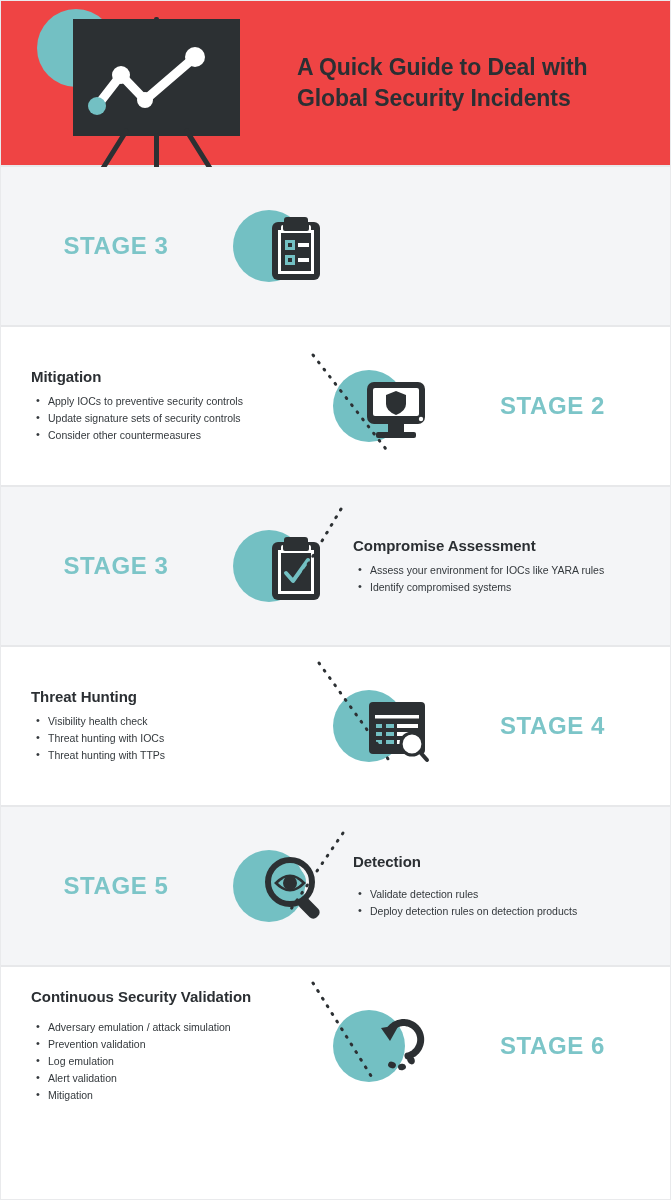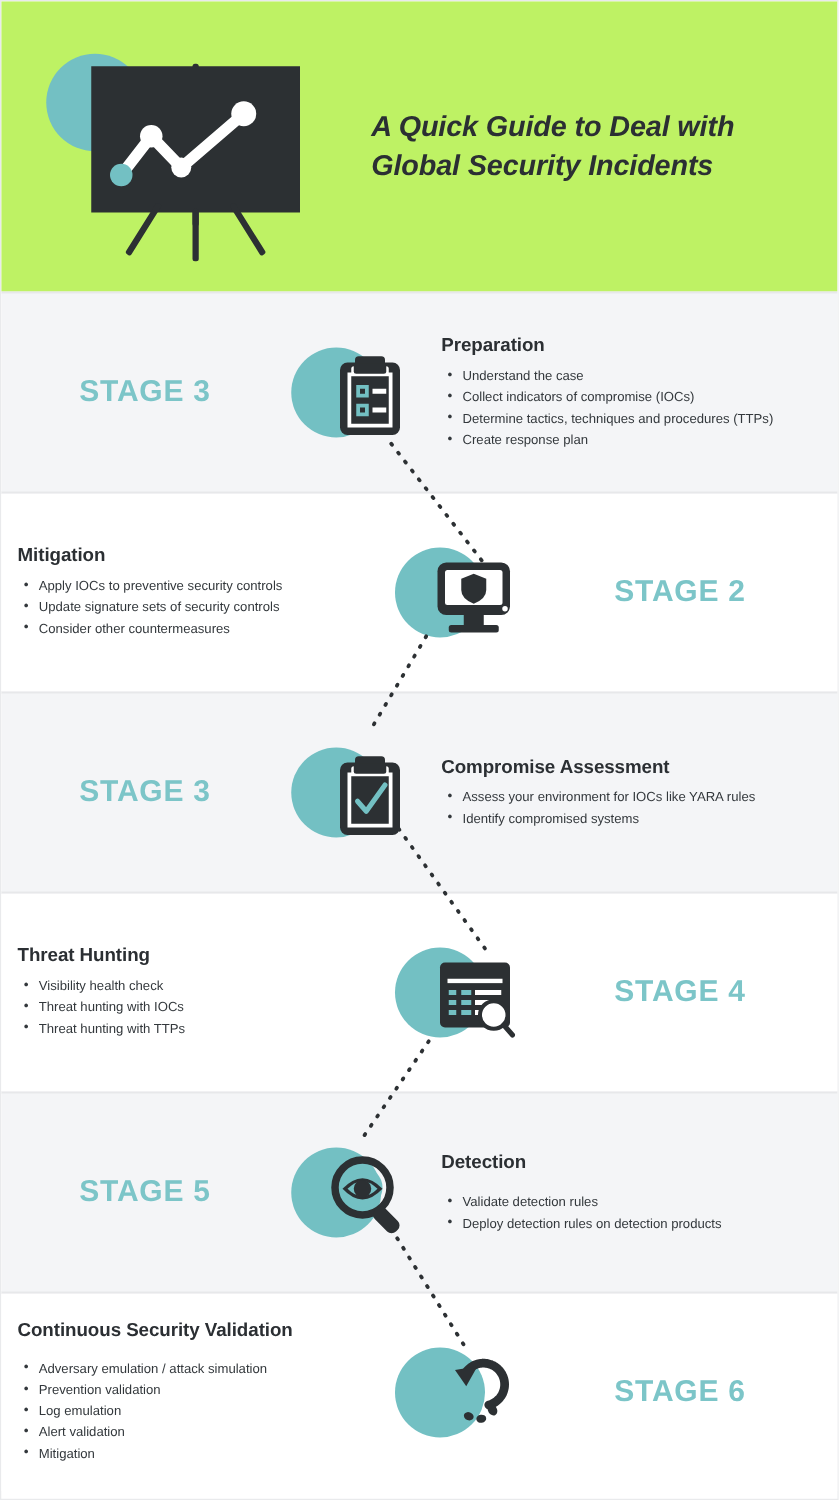--- a/index.html
+++ b/index.html
@@ -18,26 +18,25 @@
     height: 1200px;
     box-sizing: border-box;
     background: #ffffff;
     border: 1px solid #e9eaec;
     overflow: hidden;
   }
 
   
   .header {
     position: relative;
-    height: 232px;
-    background: #bef264;
+    height: 164px;
+    background: #ef4444;
     box-sizing: border-box;
     display: flex;
     align-items: center;
-    font-style: italic;
   }
   .header-art {
     position: relative;
     width: 248px;
     height: 180px;
     flex: none;
     margin-left: 30px;
   }
   .header-blob {
     position: absolute;
@@ -147,21 +146,21 @@
 
   
   .stage.variant-a { 
     padding: 0 14px 0 0;
   }
   .stage.variant-a .stage-label { width: 230px; text-align: center; }
   .stage.variant-a .icon-slot   { width: 104px; }
   .stage.variant-a .stage-text  { flex: 1; padding-left: 18px; }
 
   .stage.variant-b { 
-    padding: 0 0 0 13px;
+    padding: 0 0 0 30px;
   }
   .stage.variant-b .stage-text  { width: 300px; }
   .stage.variant-b .icon-slot   { width: 104px; }
   .stage.variant-b .stage-label { flex: 1; text-align: center; }
 
   .icon-slot {
     position: relative;
     height: 100px;
     flex: none;
   }
@@ -235,29 +234,20 @@
           <rect x="22" y="13" width="30" height="7" rx="2" fill="#ffffff"></rect>
           <rect x="24" y="11" width="26" height="8" rx="2" fill="#2c3033"></rect>
           <rect x="26" y="28" width="10" height="10" fill="#73c0c3"></rect>
           <rect x="29" y="31" width="4" height="4" fill="#2c3033"></rect>
           <rect x="39" y="31" width="11" height="4" fill="#ffffff"></rect>
           <rect x="26" y="43" width="10" height="10" fill="#73c0c3"></rect>
           <rect x="29" y="46" width="4" height="4" fill="#2c3033"></rect>
           <rect x="39" y="46" width="11" height="4" fill="#ffffff"></rect>
         </svg>
       </div>
-    </div>
-    <div class="stage-text">
-      <h3 class="stage-heading">Preparation</h3>
-      <ul class="stage-list">
-        <li>Understand the case</li>
-        <li>Collect indicators of compromise (IOCs)</li>
-        <li>Determine tactics, techniques and procedures (TTPs)</li>
-        <li>Create response plan</li>
-      </ul>
     </div>
   </div>
   <div class="gap"></div>
 
   <div class="stage plain variant-b">
     <div class="stage-text">
       <h3 class="stage-heading">Mitigation</h3>
       <ul class="stage-list">
         <li>Apply IOCs to preventive security controls</li>
         <li>Update signature sets of security controls</li>

